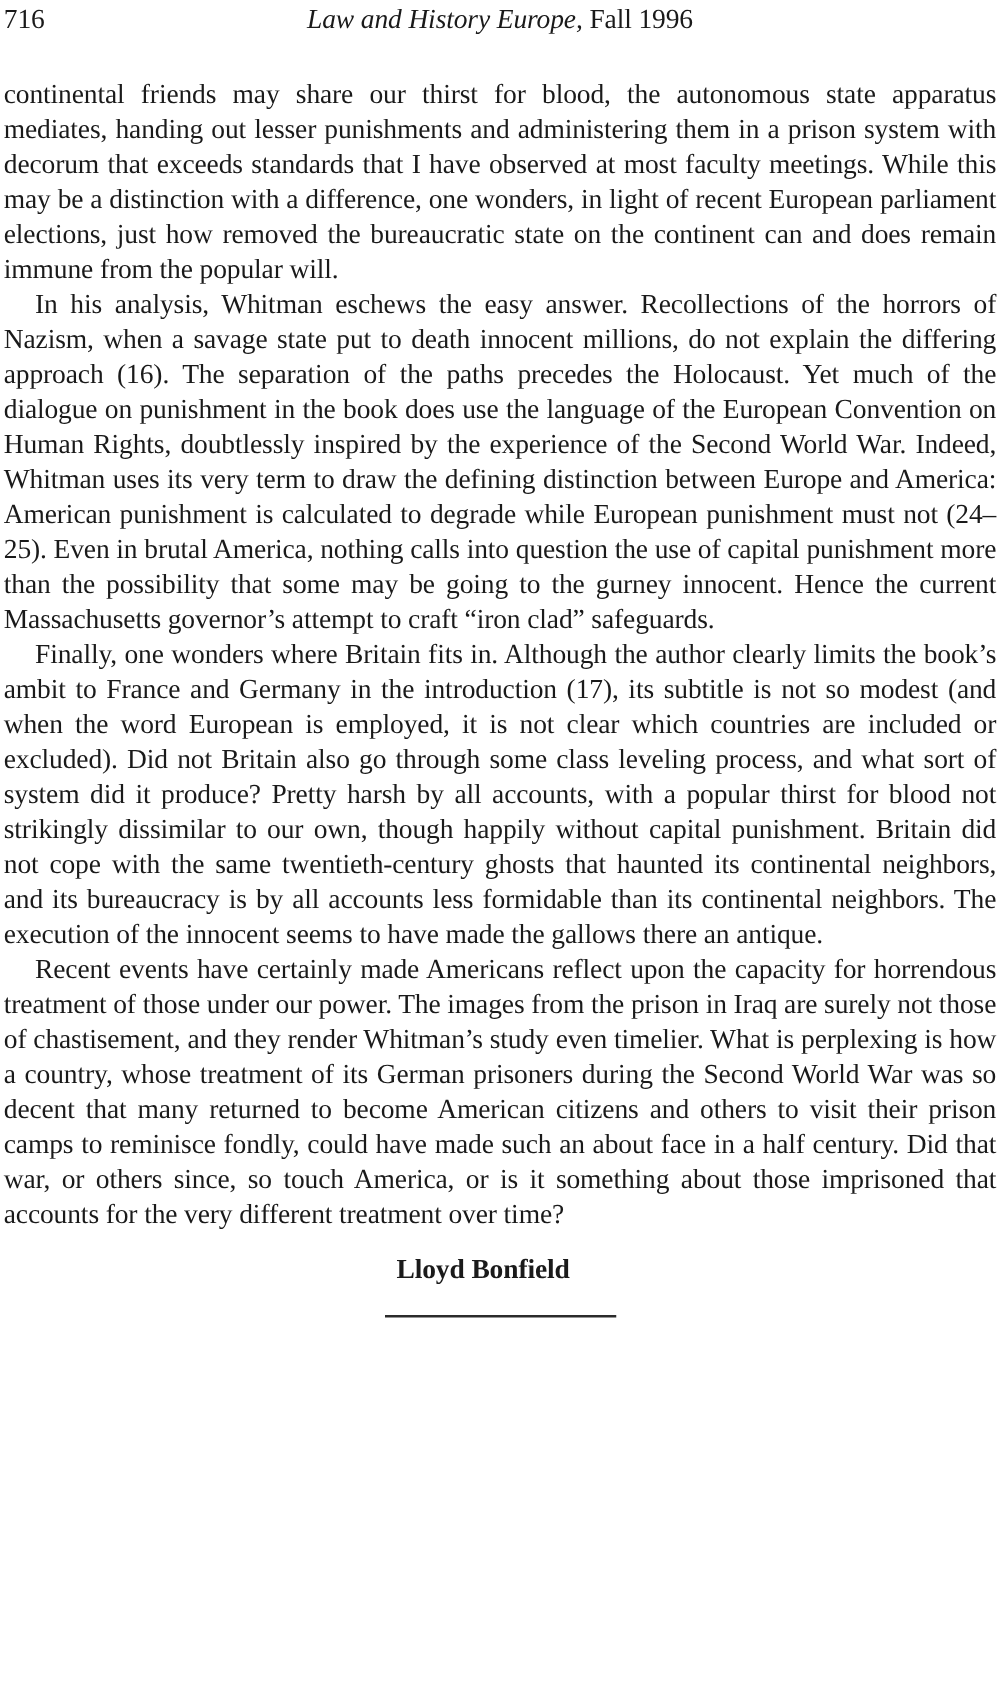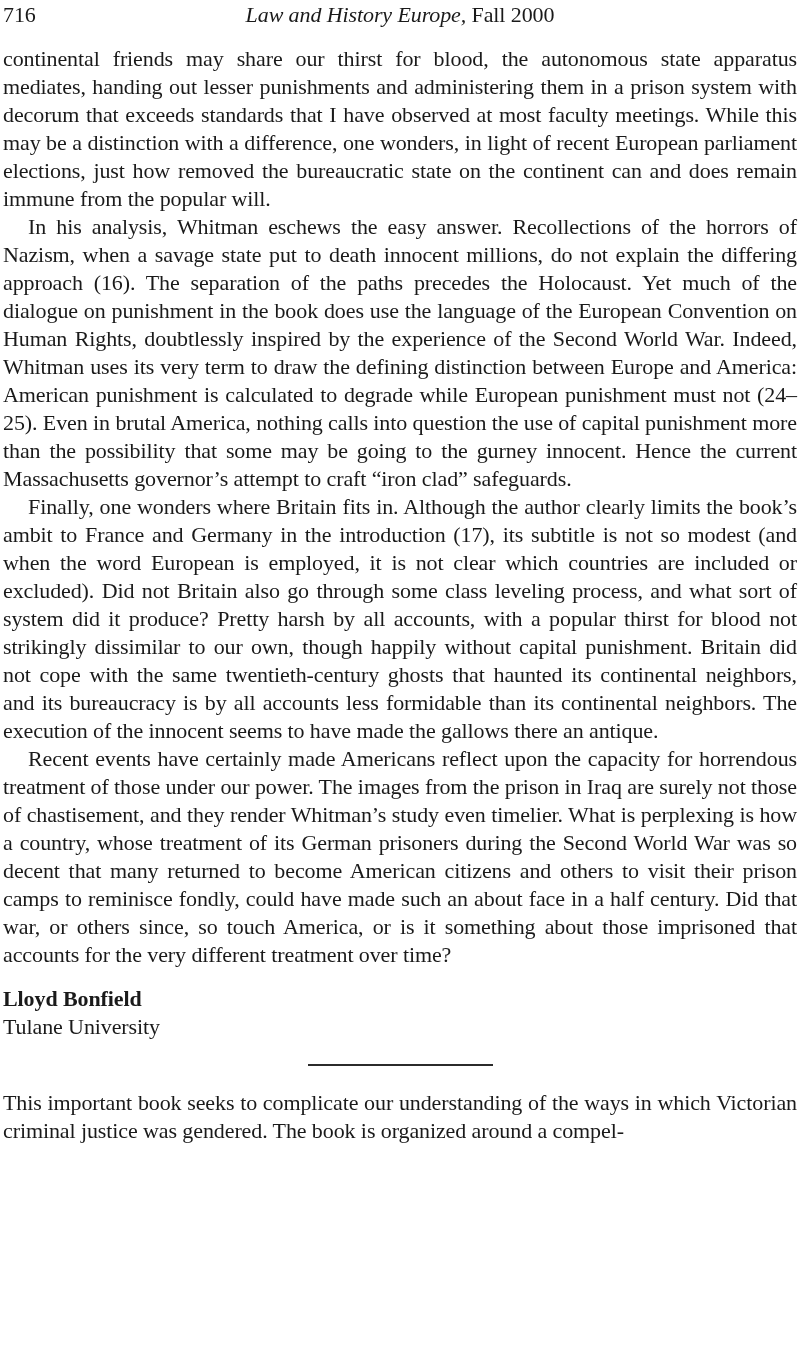--- a/index.html
+++ b/index.html
@@ -24,33 +24,33 @@
     padding-top: 1px;
     line-height: 28px;
     text-align: center;
   }
   .page-number {
     position: absolute;
     left: 3px;
     top: 1px;
   }
   .body-text {
-    margin-top: 16px;
+    margin-top: 32px;
     padding: 0 3px;
   }
   p {
     margin: 0;
     text-align: justify;
   }
   p.ind {
     text-indent: 25px;
   }
   .signature {
     margin-top: 16px;
-    text-align: left;
+    text-align: center;
     line-height: 28px;
   }
   .sig-name {
     font-weight: bold;
     padding-right: 27px;
   }
   .sig-affil {
     padding-right: 8px;
   }
   .divider {
@@ -69,37 +69,35 @@
     font-style: italic;
   }
 </style>
 </head>
 <body>
 
 <div class="page" style="color: rgb(26, 26, 26); background: rgb(255, 255, 255);">
 
   <div class="running-head">
     <span class="page-number">716</span>
-    <span class="running-title"><span class="seg-italic">Law and History Europe,</span><span> Fall 2000</span></span>
+    <span class="running-title"><span class="seg-italic">Law and History Europe,</span><span> Fall 1996</span></span>
   </div>
 
   <div class="body-text">
 
     <p>continental friends may share our thirst for blood, the autonomous state apparatus mediates, handing out lesser punishments and administering them in a prison system with decorum that exceeds standards that I have observed at most faculty meetings. While this may be a distinction with a difference, one wonders, in light of recent European parliament elections, just how removed the bureaucratic state on the continent can and does remain immune from the popular will.</p>
 
     <p class="ind">In his analysis, Whitman eschews the easy answer. Recollections of the horrors of Nazism, when a savage state put to death innocent millions, do not explain the differing approach (16). The separation of the paths precedes the Holocaust. Yet much of the dialogue on punishment in the book does use the language of the European Convention on Human Rights, doubtlessly inspired by the experience of the Second World War. Indeed, Whitman uses its very term to draw the defining distinction between Europe and America: American punishment is calculated to degrade while European punishment must not (24–25). Even in brutal America, nothing calls into question the use of capital punishment more than the possibility that some may be going to the gurney innocent. Hence the current Massachusetts governor’s attempt to craft “iron clad” safeguards.</p>
 
     <p class="ind">Finally, one wonders where Britain fits in. Although the author clearly limits the book’s ambit to France and Germany in the introduction (17), its subtitle is not so modest (and when the word European is employed, it is not clear which countries are included or excluded). Did not Britain also go through some class leveling process, and what sort of system did it produce? Pretty harsh by all accounts, with a popular thirst for blood not strikingly dissimilar to our own, though happily without capital punishment. Britain did not cope with the same twentieth-century ghosts that haunted its continental neighbors, and its bureaucracy is by all accounts less formidable than its continental neighbors. The execution of the innocent seems to have made the gallows there an antique.</p>
 
     <p class="ind">Recent events have certainly made Americans reflect upon the capacity for horrendous treatment of those under our power. The images from the prison in Iraq are surely not those of chastisement, and they render Whitman’s study even timelier. What is perplexing is how a country, whose treatment of its German prisoners during the Second World War was so decent that many returned to become American citizens and others to visit their prison camps to reminisce fondly, could have made such an about face in a half century. Did that war, or others since, so touch America, or is it something about those imprisoned that accounts for the very different treatment over time?</p>
 
     <div class="signature">
       <div class="sig-name">Lloyd Bonfield</div>
-      <div class="sig-affil">Tulane University</div>
     </div>
 
     <div class="divider" style="border-top-color: rgb(43, 43, 43);"></div>
 
 
-    <p class="opening">This important book seeks to complicate our understanding of the ways in which Victorian criminal justice was gendered. The book is organized around a compel-</p>
 
   </div>
 </div>
 
 </body></html>

